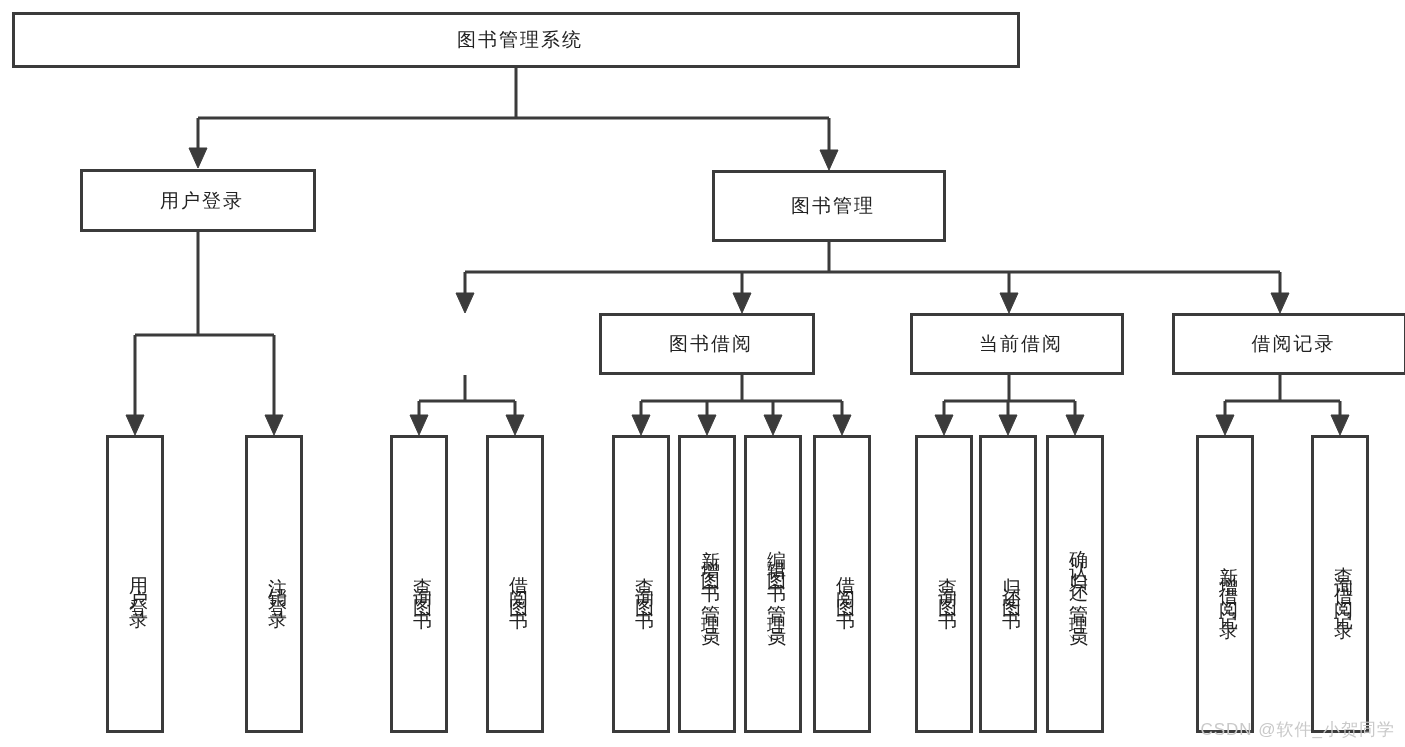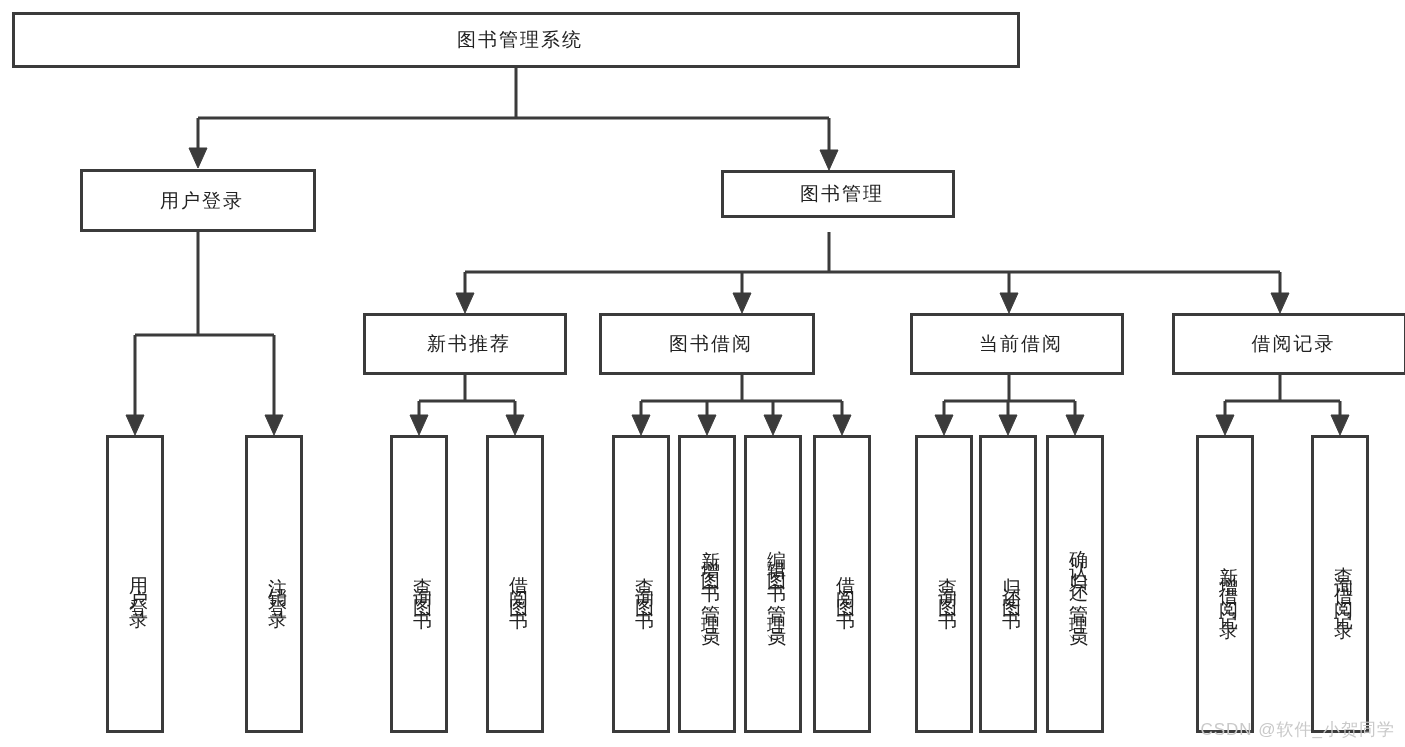--- a/index.html
+++ b/index.html
@@ -121,27 +121,24 @@
     </g>
   </svg>
 
   <div class="node" style="left:12px; top:12px; width:1008px; height:56px;">
     <span>图书管理系统</span>
   </div>
 
   <div class="node" style="left:80px; top:169px; width:236px; height:63px;">
     <span>用户登录</span>
   </div>
-  <div class="node" style="left:712px; top:170px; width:234px; height:48px;margin-left:9px;">
+  <div class="node" style="left:712px; top:170px; width:234px; height:72px;">
     <span>图书管理</span>
   </div>
 
-  <div class="node" style="left:363px; top:313px; width:204px; height:62px;">
-    <span>新书推荐</span>
-  </div>
   <div class="node" style="left:599px; top:313px; width:216px; height:62px;">
     <span>图书借阅</span>
   </div>
   <div class="node" style="left:902px; top:313px; width:214px; height:62px;margin-left:8px;">
     <span>当前借阅</span>
   </div>
   <div class="node" style="left:1172px; top:313px; width:235px; height:62px;">
     <span>借阅记录</span>
   </div>
 

